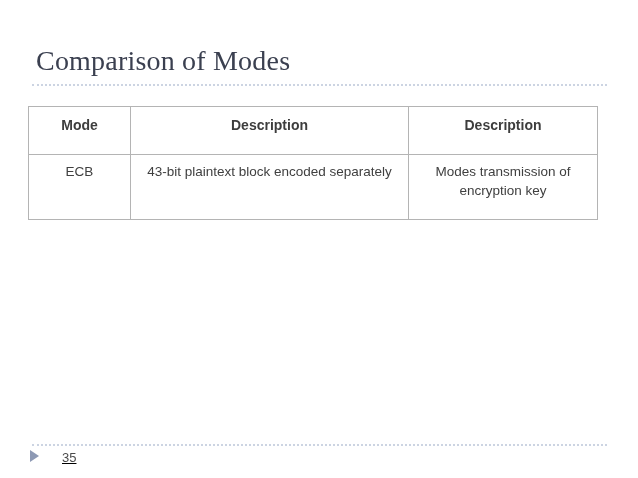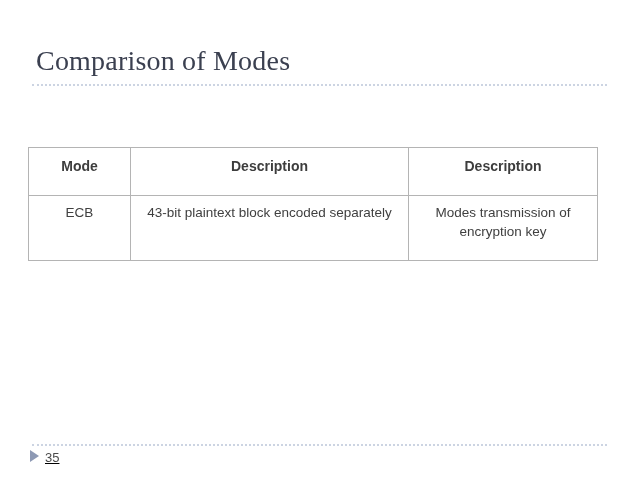--- a/index.html
+++ b/index.html
@@ -42,21 +42,20 @@
   
   #modes-table {
     position: absolute;
     left: 28px;
     top: 106px;
     width: 569px;
     border-collapse: collapse;
     table-layout: fixed;
     border: 1.5px solid #595959;
     background: #ffffff;
-    margin-top: 41px;
   }
   #modes-table col.c-mode { width: 102px; }
   #modes-table col.c-desc { width: 278px; }
   #modes-table col.c-app  { width: 189px; }
 
   #modes-table td,
   #modes-table th {
     border: 1px solid #b4b4b4;
     vertical-align: top;
     color: #404040;
@@ -80,21 +79,21 @@
   .row-ecb td { height: 47px; }
   .row-cbc td { height: 66px; }
   .row-cfb td { height: 45px; }
 
   
   #footer {
     position: absolute;
     left: 30px;
     top: 450px;
     display: flex;
-    gap: 6px;
+    gap: 23px;
     text-decoration: underline;
   }
   #footer-bullet-icon {
     width: 0;
     height: 0;
     border-top: 6px solid transparent;
     border-bottom: 6px solid transparent;
     border-left: 9px solid #8d99b4;
   }
   #page-number {

